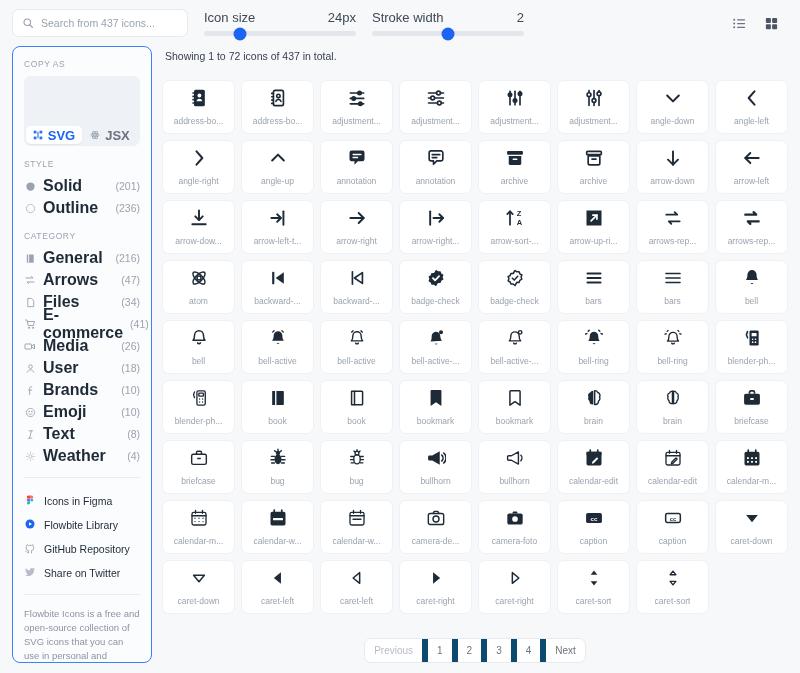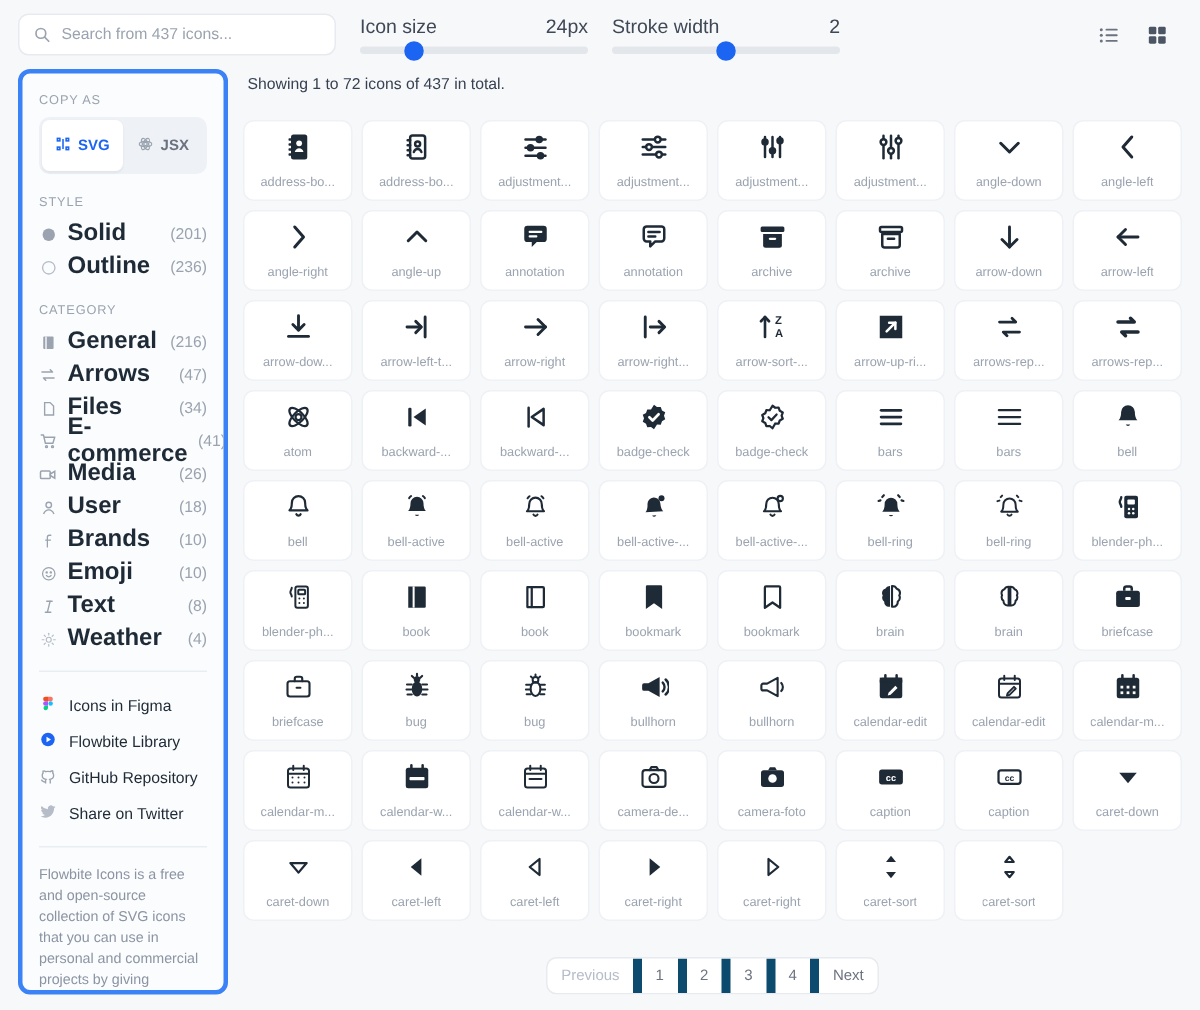--- a/index.html
+++ b/index.html
@@ -14,21 +14,21 @@
 
   
   .topbar {
     height: 46px; min-height: 46px;
     background: #f7f8fa;
     display: flex; align-items: center;
     padding: 0 12px;
     gap: 16px;
   }
   .search-wrap {
-    width: 212px; height: 28px;
+    width: 176px; height: 28px;
     background: #ffffff;
     border: 1px solid #e7eaef;
     border-radius: 7px;
     display: flex; align-items: center;
     padding: 0 9px; gap: 7px;
   }
   .search-wrap svg { display: block; }
   .search-input {
     border: none; outline: none;
     font-family: "Liberation Sans", sans-serif;
@@ -56,38 +56,38 @@
   .view-toggles { margin-left: auto; display: flex; gap: 14px; padding-right: 8px; }
   .view-btn { width: 18px; height: 18px; display: flex; align-items: center; justify-content: center; cursor: pointer; }
 
   
   .body { flex: 1; display: flex; padding: 0 12px 10px 12px; gap: 10px; overflow: hidden; }
 
   
   .sidebar {
     width: 140px; min-width: 140px;
     background: #fbfcfd;
-    border: 3px solid #3b82f6;
+    border: 1px solid #3b82f6;
     border-radius: 8px;
     padding: 12px 11px;
     overflow: hidden;
     font-size: 10.5px;
   }
   .sec-label {
     font-size: 8.5px; letter-spacing: .07em; color: #9aa3af;
     text-transform: uppercase; margin-bottom: 7px;
   }
   .seg {
     display: flex; background: #eef1f5; border-radius: 7px; padding: 2px;
     margin-bottom: 13px;
   }
   .seg-btn {
     flex: 1; display: flex; align-items: center; justify-content: center; gap: 5px;
-    height: 34px; border-radius: 5px; font-size: 10px; font-weight: bold;
-    color: #6b7280; cursor: pointer;
+    height: 18px; border-radius: 5px; font-size: 13px; font-weight: bold;
+    color: #6b7280; cursor: pointer; margin-top: 48px;
   }
   .seg-btn.active { background: #ffffff; color: #1c64f2; box-shadow: 0 1px 2px rgba(16,24,40,.06); }
 
   .row {
     display: flex; align-items: center; gap: 7px;
     height: 20px; margin-bottom: 2px; cursor: pointer;
   }
   .row .ico { width: 12px; display: flex; align-items: center; justify-content: center; flex: 0 0 12px; }
   .row .nm { font-weight: bold; font-size: 16px; color: #1f2a37; }
   .row .ct { margin-left: auto; color: #9aa3af; font-size: 10.5px; }

